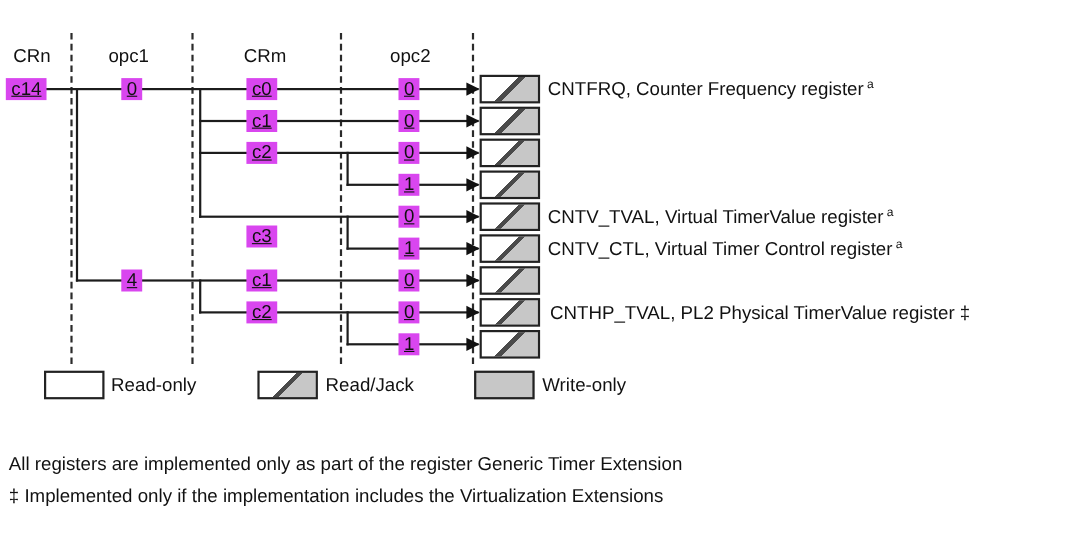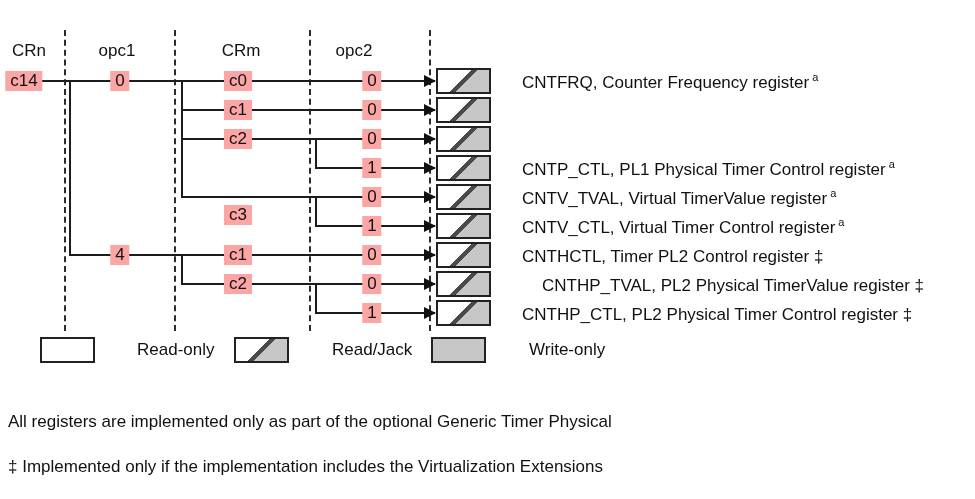--- a/index.html
+++ b/index.html
@@ -8,50 +8,50 @@
   .canvas { position:relative; width:975px; height:499px; background:#fff; overflow:hidden; font-size:17px; }
 
   .dash  { position:absolute; width:0; border-left:2px dashed #2b2b2b; }
   .hline { position:absolute; height:2px; background:#1c1c1c; }
   .vline { position:absolute; width:2px;  background:#1c1c1c; }
   .arrow { position:absolute; width:0; height:0;
            border-top:6px solid transparent; border-bottom:6px solid transparent;
            border-left:12px solid #111; }
 
   .hdr, .lbl { position:absolute; transform:translate(-50%,-50%); white-space:nowrap; }
-  .lbl { background:#fca5a5; padding:0 5px; }
+  .lbl { background:#d946ef; padding:0 5px;text-decoration:underline; }
   .hdr { padding:0 2px; }
 
   .box { position:absolute; width:55px; height:26px; border:2px solid #222; background:#fff; }
   .box.rw { background:linear-gradient(135deg, #fff 46%, #4a4a4a 46%, #4a4a4a 54%, #c7c7c7 54%); }
   .box.wo { background:#c7c7c7; }
 
-  .regname { position:absolute; white-space:nowrap;margin-left:24px; }
+  .regname { position:absolute; white-space:nowrap; }
   .regname sup { font-size:11px; margin-left:3px; }
 
-  .legend-label { position:absolute; white-space:nowrap;margin-left:36px; }
+  .legend-label { position:absolute; white-space:nowrap; }
   .footnote { position:absolute; white-space:nowrap; }
   .footnote sup { font-size:11px; margin-right:4px; }
   .note { position:absolute; white-space:nowrap; }
   .watermark { position:absolute; font-size:30px; color:#a6a6a6; white-space:nowrap; letter-spacing:1px; }
 </style>
 </head>
 <body>
 
 <div class="canvas">
 
   <div class="dash" style="left:64px;top:30px;height:301px"></div>
   <div class="dash" style="left:174px;top:30px;height:301px"></div>
   <div class="dash" style="left:309px;top:30px;height:301px"></div>
   <div class="dash" style="left:429px;top:30px;height:301px"></div>
 
   <span class="hdr" style="left:29px;top:51px">CRn</span>
   <span class="hdr" style="left:117px;top:51px">opc1</span>
   <span class="hdr" style="left:241px;top:51px">CRm</span>
-  <span class="hdr" style="left:354px;top:51px">opc2</span>
+  <span class="hdr" style="left:373px;top:51px">opc2</span>
 
   <div class="hline" style="left:36px;top:80px;width:399px"></div>
   <div class="hline" style="left:181px;top:109px;width:254px"></div>
   <div class="hline" style="left:181px;top:138px;width:254px"></div>
   <div class="hline" style="left:315px;top:167px;width:120px"></div>
   <div class="hline" style="left:181px;top:196px;width:254px"></div>
   <div class="hline" style="left:315px;top:225px;width:120px"></div>
   <div class="hline" style="left:69px;top:254px;width:366px"></div>
   <div class="hline" style="left:181px;top:283px;width:254px"></div>
   <div class="hline" style="left:315px;top:312px;width:120px"></div>
@@ -99,32 +99,29 @@
   <span class="lbl" style="left:372px;top:110px">0</span>
   <span class="lbl" style="left:372px;top:139px">0</span>
   <span class="lbl" style="left:372px;top:168px">1</span>
   <span class="lbl" style="left:372px;top:197px">0</span>
   <span class="lbl" style="left:372px;top:226px">1</span>
   <span class="lbl" style="left:372px;top:255px">0</span>
   <span class="lbl" style="left:372px;top:284px">0</span>
   <span class="lbl" style="left:372px;top:313px">1</span>
 
   <div class="regname" style="left:498px;top:71px"><span>CNTFRQ, Counter Frequency register</span><sup>a</sup></div>
-  <div class="regname" style="left:498px;top:158px"><span>CNTP_CTL, PL1 Physical Timer Control register</span><sup>a</sup></div>
   <div class="regname" style="left:498px;top:187px"><span>CNTV_TVAL, Virtual TimerValue register</span><sup>a</sup></div>
   <div class="regname" style="left:498px;top:216px"><span>CNTV_CTL, Virtual Timer Control register</span><sup>a</sup></div>
-  <div class="regname" style="left:498px;top:245px"><span>CNTHCTL, Timer PL2 Control register ‡</span><sup></sup></div>
-  <div class="regname" style="left:518px;top:274px"><span>CNTHP_TVAL, PL2 Physical TimerValue register ‡</span><sup></sup></div>
-  <div class="regname" style="left:498px;top:303px"><span>CNTHP_CTL, PL2 Physical Timer Control register ‡</span><sup></sup></div>
+  <div class="regname" style="left:500px;top:274px"><span>CNTHP_TVAL, PL2 Physical TimerValue register ‡</span><sup></sup></div>
 
   <div class="box" style="left:40px;top:337px"></div>
   <span class="legend-label" style="left:101px;top:340px">Read-only</span>
   <div class="box rw" style="left:234px;top:337px"></div>
   <span class="legend-label" style="left:296px;top:340px">Read/Jack</span>
   <div class="box wo" style="left:431px;top:337px"></div>
   <span class="legend-label" style="left:493px;top:340px">Write-only</span>
 
 
-  <div class="note" style="left:8px;top:412px">All registers are implemented only as part of the optional Generic Timer Physical</div>
-  <div class="note" style="left:8px;top:457px">‡ Implemented only if the implementation includes the Virtualization Extensions</div>
+  <div class="note" style="left:8px;top:412px">All registers are implemented only as part of the register Generic Timer Extension</div>
+  <div class="note" style="left:8px;top:441px">‡ Implemented only if the implementation includes the Virtualization Extensions</div>
 
 
 </div>
 
 </body></html>

